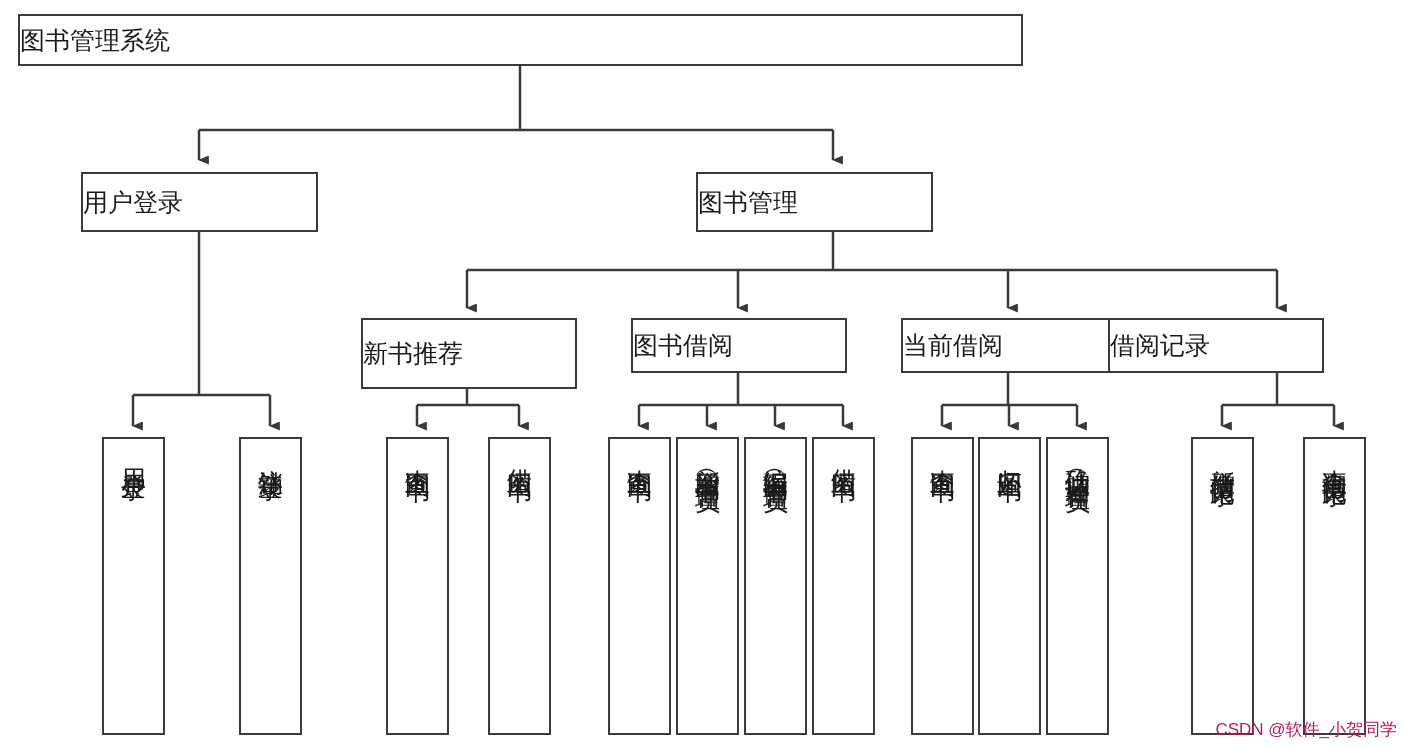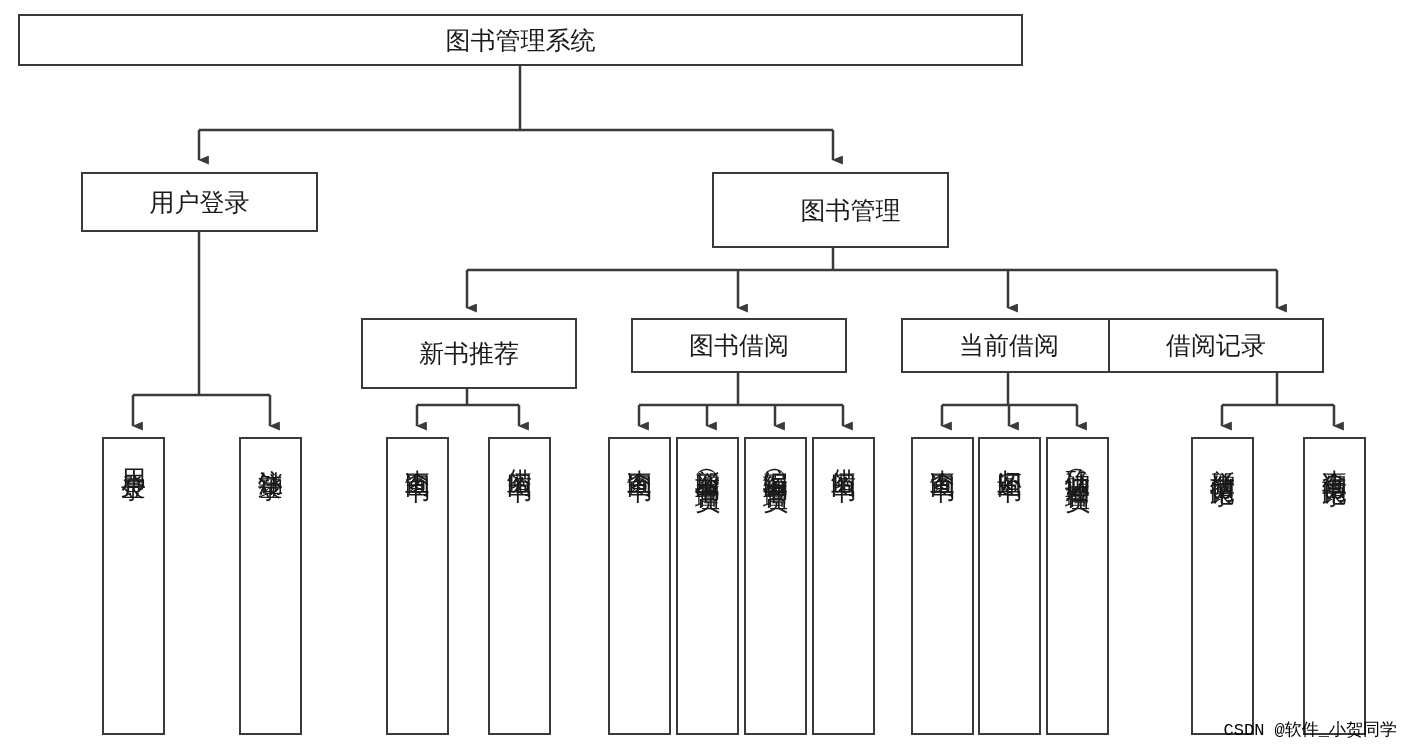--- a/index.html
+++ b/index.html
@@ -24,21 +24,20 @@
     height: 747px;
   }
   .node {
     position: absolute;
     box-sizing: border-box;
     border: 2.5px solid #3a3a3a;
     background: #ffffff;
     color: #1a1a1a;
     display: flex;
     align-items: center;
-    justify-content: center;
     text-align: center;
     line-height: 1.15;
   }
   .node.horiz {
     font-size: 25px;
   }
   .node.root {
     font-size: 25px;
   }
   
@@ -53,22 +52,22 @@
     text-orientation: upright;
     letter-spacing: 3px;
     line-height: 1;
     white-space: nowrap;
   }
   .watermark {
     position: absolute;
     right: 8px;
     bottom: 6px;
     font-size: 17px;
-    color: #000000;
-    font-family: Liberation Mono, monospace;
+    color: #be185d;
+    font-family: Liberation Sans, sans-serif;
     white-space: nowrap;
     user-select: none;
   }
 </style>
 </head>
 <body>
 
 <div id="canvas">
 
   <svg id="edges" viewBox="0 0 1405 747" width="1405" height="747" xmlns="http://www.w3.org/2000/svg">
@@ -122,21 +121,21 @@
     </g>
   </svg>
 
   <div class="node root" style="left:18px; top:14px; width:1005px; height:52px;">
     <span>图书管理系统</span>
   </div>
 
   <div class="node horiz" style="left:81px; top:172px; width:237px; height:60px;">
     <span>用户登录</span>
   </div>
-  <div class="node horiz" style="left:712px; top:172px; width:237px; height:76px;padding-left:40px;">
+  <div class="node horiz" style="left:696px; top:172px; width:237px; height:60px;">
     <span>图书管理</span>
   </div>
 
   <div class="node horiz" style="left:361px; top:318px; width:216px; height:71px;">
     <span>新书推荐</span>
   </div>
   <div class="node horiz" style="left:631px; top:318px; width:216px; height:55px;">
     <span>图书借阅</span>
   </div>
   <div class="node horiz" style="left:901px; top:318px; width:216px; height:55px;">

